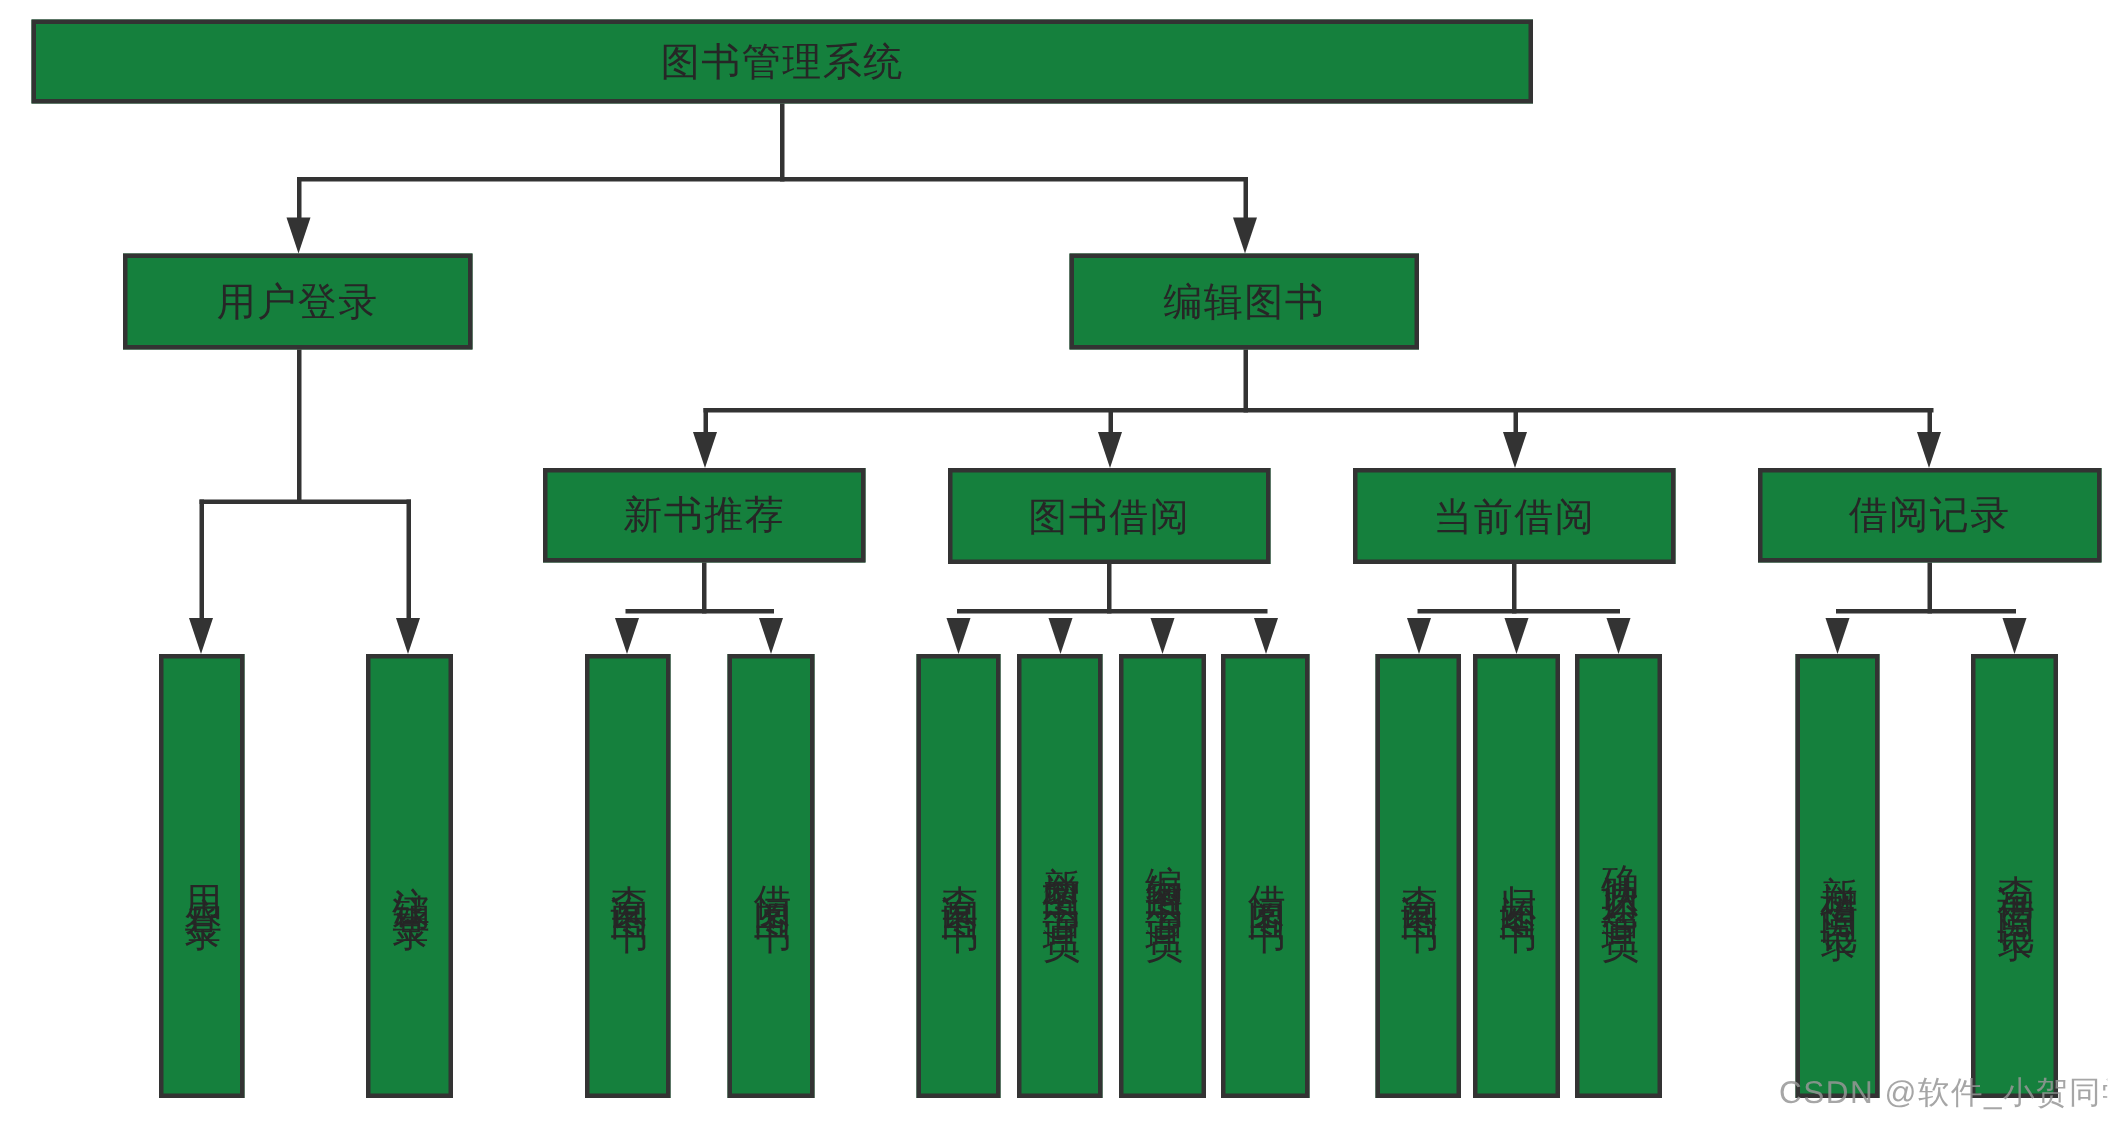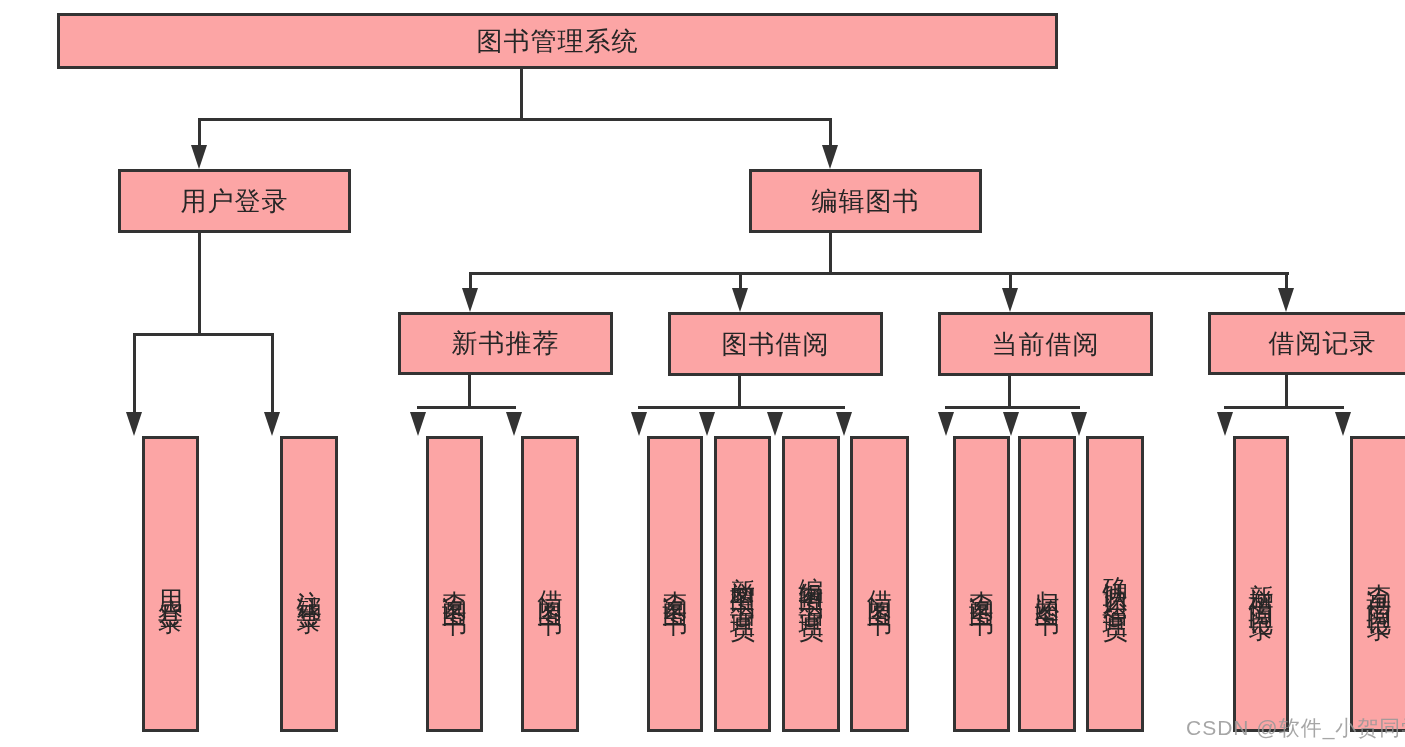--- a/index.html
+++ b/index.html
@@ -9,25 +9,24 @@
     height: 747px;
     background: #ffffff;
     font-family: "Liberation Sans", "DejaVu Sans", sans-serif;
     color: #262626;
     overflow: hidden;
   }
   .box {
     position: absolute;
     box-sizing: border-box;
     border: 3px solid #333333;
-    background: #fca5a5;
+    background: #15803d;
     display: flex;
     align-items: center;
     justify-content: center;
-    margin-left: 36px;
   }
   .hbox span {
     font-size: 26px;
     letter-spacing: 1px;
     white-space: nowrap;
   }
   .vbox span {
     writing-mode: vertical-rl;
     text-orientation: mixed;
     font-size: 25px;

